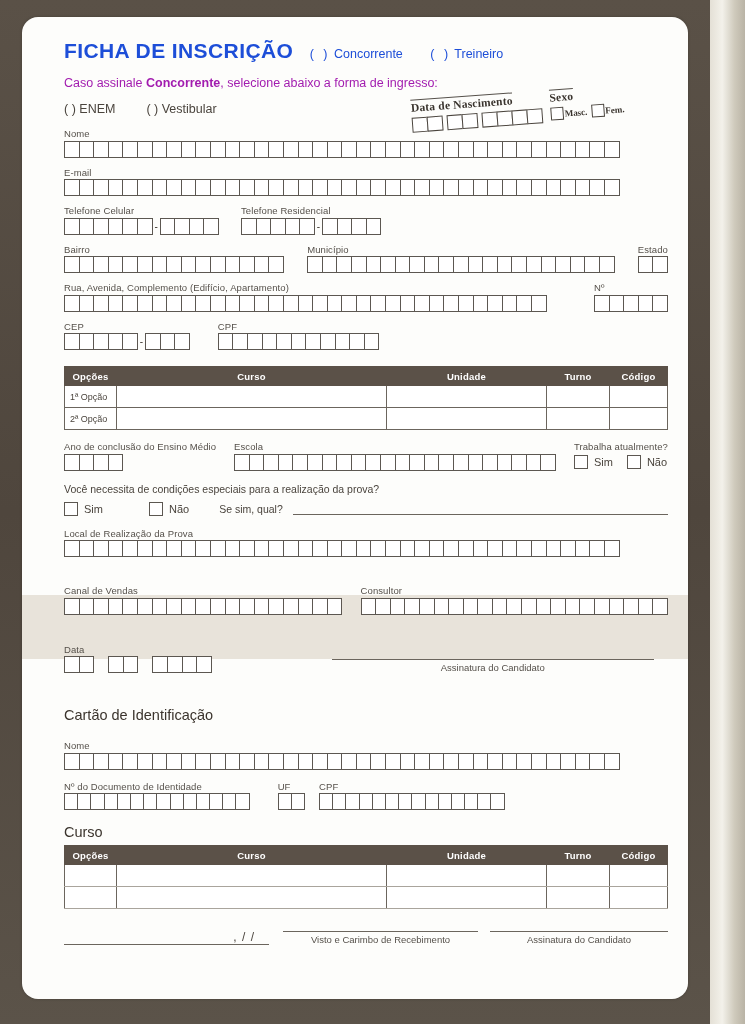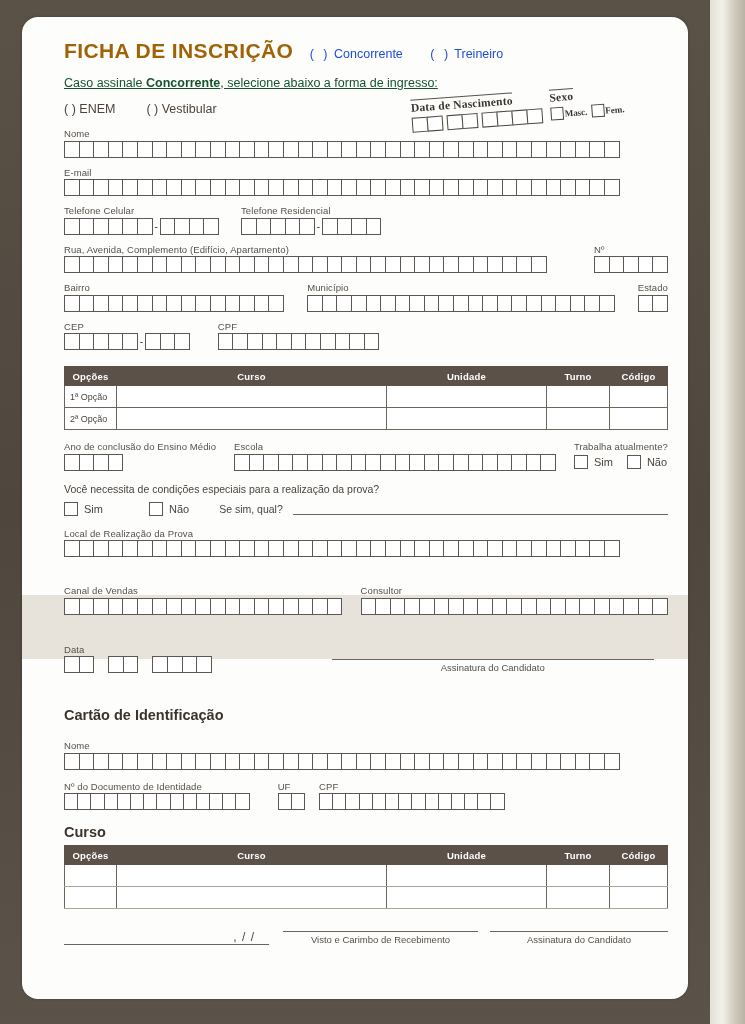--- a/index.html
+++ b/index.html
@@ -27,30 +27,30 @@
   }
   #paper-right-edge {
     position:absolute; left:710px; top:0; width:35px; height:1024px;
     background:linear-gradient(90deg,#e4e0d6 0%, #f3f1ea 35%, #cfcabc 70%, #b9b3a5 100%);
   }
   .content { position:absolute; left:42px; top:22px; width:604px; }
 
   
   .form-title {
     font-size:21px; font-weight:bold; letter-spacing:.4px;
-    color:#a16207; display:inline-block; vertical-align:baseline;
+    color:#1d4ed8; display:inline-block; vertical-align:baseline;
   }
   .opt-inline { font-size:12.5px; color:#1d4ed8; display:inline-block; margin-left:12px; vertical-align:baseline;}
   .opt-inline .brk { letter-spacing:3px; }
-  .lead { font-size:12.5px; color:#14532d; margin-top:13px;text-decoration:underline; }
+  .lead { font-size:12.5px; color:#a21caf; margin-top:13px; }
   .lead b { font-weight:bold; }
   .ingress { font-size:12.5px; color:#4a443d; margin-top:12px; }
   .ingress span.gap { display:inline-block; width:24px; }
   .fld-label { font-size:9.5px; color:#55504a; margin-bottom:1.5px; line-height:11px; letter-spacing:.1px;}
-  .sec-title { font-size:14.5px; font-weight:bold; color:#3b342d; }
+  .sec-title { font-size:14.5px; font-weight:normal; color:#3b342d; }
   .comb { display:flex; }
   .comb .cell {
     width:15.6px; height:17px;
     border:1px solid #5c5751;
     margin-left:-1px;
     background:#fff;
   }
   .comb .cell:first-child { margin-left:0; }
   .comb.small .cell { width:14.2px; }
   .sep { width:7px; height:17px; display:flex; align-items:center; justify-content:center;
@@ -274,20 +274,76 @@
               <div class="cell"></div>
               <div class="cell"></div>
               <div class="cell"></div>
             </div>
           </div>
       </div>
     </div>
 
     <div class="fieldblock flexrow" style="justify-content:space-between;">
       <div>
+        <div class="fld-label">Bairro</div>
+        <div class="comb">
+            <div class="cell"></div>
+            <div class="cell"></div>
+            <div class="cell"></div>
+            <div class="cell"></div>
+            <div class="cell"></div>
+            <div class="cell"></div>
+            <div class="cell"></div>
+            <div class="cell"></div>
+            <div class="cell"></div>
+            <div class="cell"></div>
+            <div class="cell"></div>
+            <div class="cell"></div>
+            <div class="cell"></div>
+            <div class="cell"></div>
+            <div class="cell"></div>
+          </div>
+      </div>
+      <div>
+        <div class="fld-label">Município</div>
+        <div class="comb">
+            <div class="cell"></div>
+            <div class="cell"></div>
+            <div class="cell"></div>
+            <div class="cell"></div>
+            <div class="cell"></div>
+            <div class="cell"></div>
+            <div class="cell"></div>
+            <div class="cell"></div>
+            <div class="cell"></div>
+            <div class="cell"></div>
+            <div class="cell"></div>
+            <div class="cell"></div>
+            <div class="cell"></div>
+            <div class="cell"></div>
+            <div class="cell"></div>
+            <div class="cell"></div>
+            <div class="cell"></div>
+            <div class="cell"></div>
+            <div class="cell"></div>
+            <div class="cell"></div>
+            <div class="cell"></div>
+          </div>
+      </div>
+      <div>
+        <div class="fld-label">Estado</div>
+        <div class="comb">
+            <div class="cell"></div>
+            <div class="cell"></div>
+          </div>
+      </div>
+    </div>
+
+    <div class="fieldblock flexrow" style="justify-content:space-between;">
+      <div>
         <div class="fld-label">Rua, Avenida, Complemento (Edifício, Apartamento)</div>
         <div class="comb">
             <div class="cell"></div>
             <div class="cell"></div>
             <div class="cell"></div>
             <div class="cell"></div>
             <div class="cell"></div>
             <div class="cell"></div>
             <div class="cell"></div>
             <div class="cell"></div>
@@ -317,76 +373,20 @@
             <div class="cell"></div>
             <div class="cell"></div>
           </div>
       </div>
       <div>
         <div class="fld-label">Nº</div>
         <div class="comb">
             <div class="cell"></div>
             <div class="cell"></div>
             <div class="cell"></div>
-            <div class="cell"></div>
-            <div class="cell"></div>
-          </div>
-      </div>
-    </div>
-
-    <div class="fieldblock flexrow" style="justify-content:space-between;">
-      <div>
-        <div class="fld-label">Bairro</div>
-        <div class="comb">
-            <div class="cell"></div>
-            <div class="cell"></div>
-            <div class="cell"></div>
-            <div class="cell"></div>
-            <div class="cell"></div>
-            <div class="cell"></div>
-            <div class="cell"></div>
-            <div class="cell"></div>
-            <div class="cell"></div>
-            <div class="cell"></div>
-            <div class="cell"></div>
-            <div class="cell"></div>
-            <div class="cell"></div>
-            <div class="cell"></div>
-            <div class="cell"></div>
-          </div>
-      </div>
-      <div>
-        <div class="fld-label">Município</div>
-        <div class="comb">
-            <div class="cell"></div>
-            <div class="cell"></div>
-            <div class="cell"></div>
-            <div class="cell"></div>
-            <div class="cell"></div>
-            <div class="cell"></div>
-            <div class="cell"></div>
-            <div class="cell"></div>
-            <div class="cell"></div>
-            <div class="cell"></div>
-            <div class="cell"></div>
-            <div class="cell"></div>
-            <div class="cell"></div>
-            <div class="cell"></div>
-            <div class="cell"></div>
-            <div class="cell"></div>
-            <div class="cell"></div>
-            <div class="cell"></div>
-            <div class="cell"></div>
-            <div class="cell"></div>
-            <div class="cell"></div>
-          </div>
-      </div>
-      <div>
-        <div class="fld-label">Estado</div>
-        <div class="comb">
             <div class="cell"></div>
             <div class="cell"></div>
           </div>
       </div>
     </div>
 
     <div class="fieldblock flexrow">
       <div>
         <div class="fld-label">CEP</div>
         <div class="grp">

